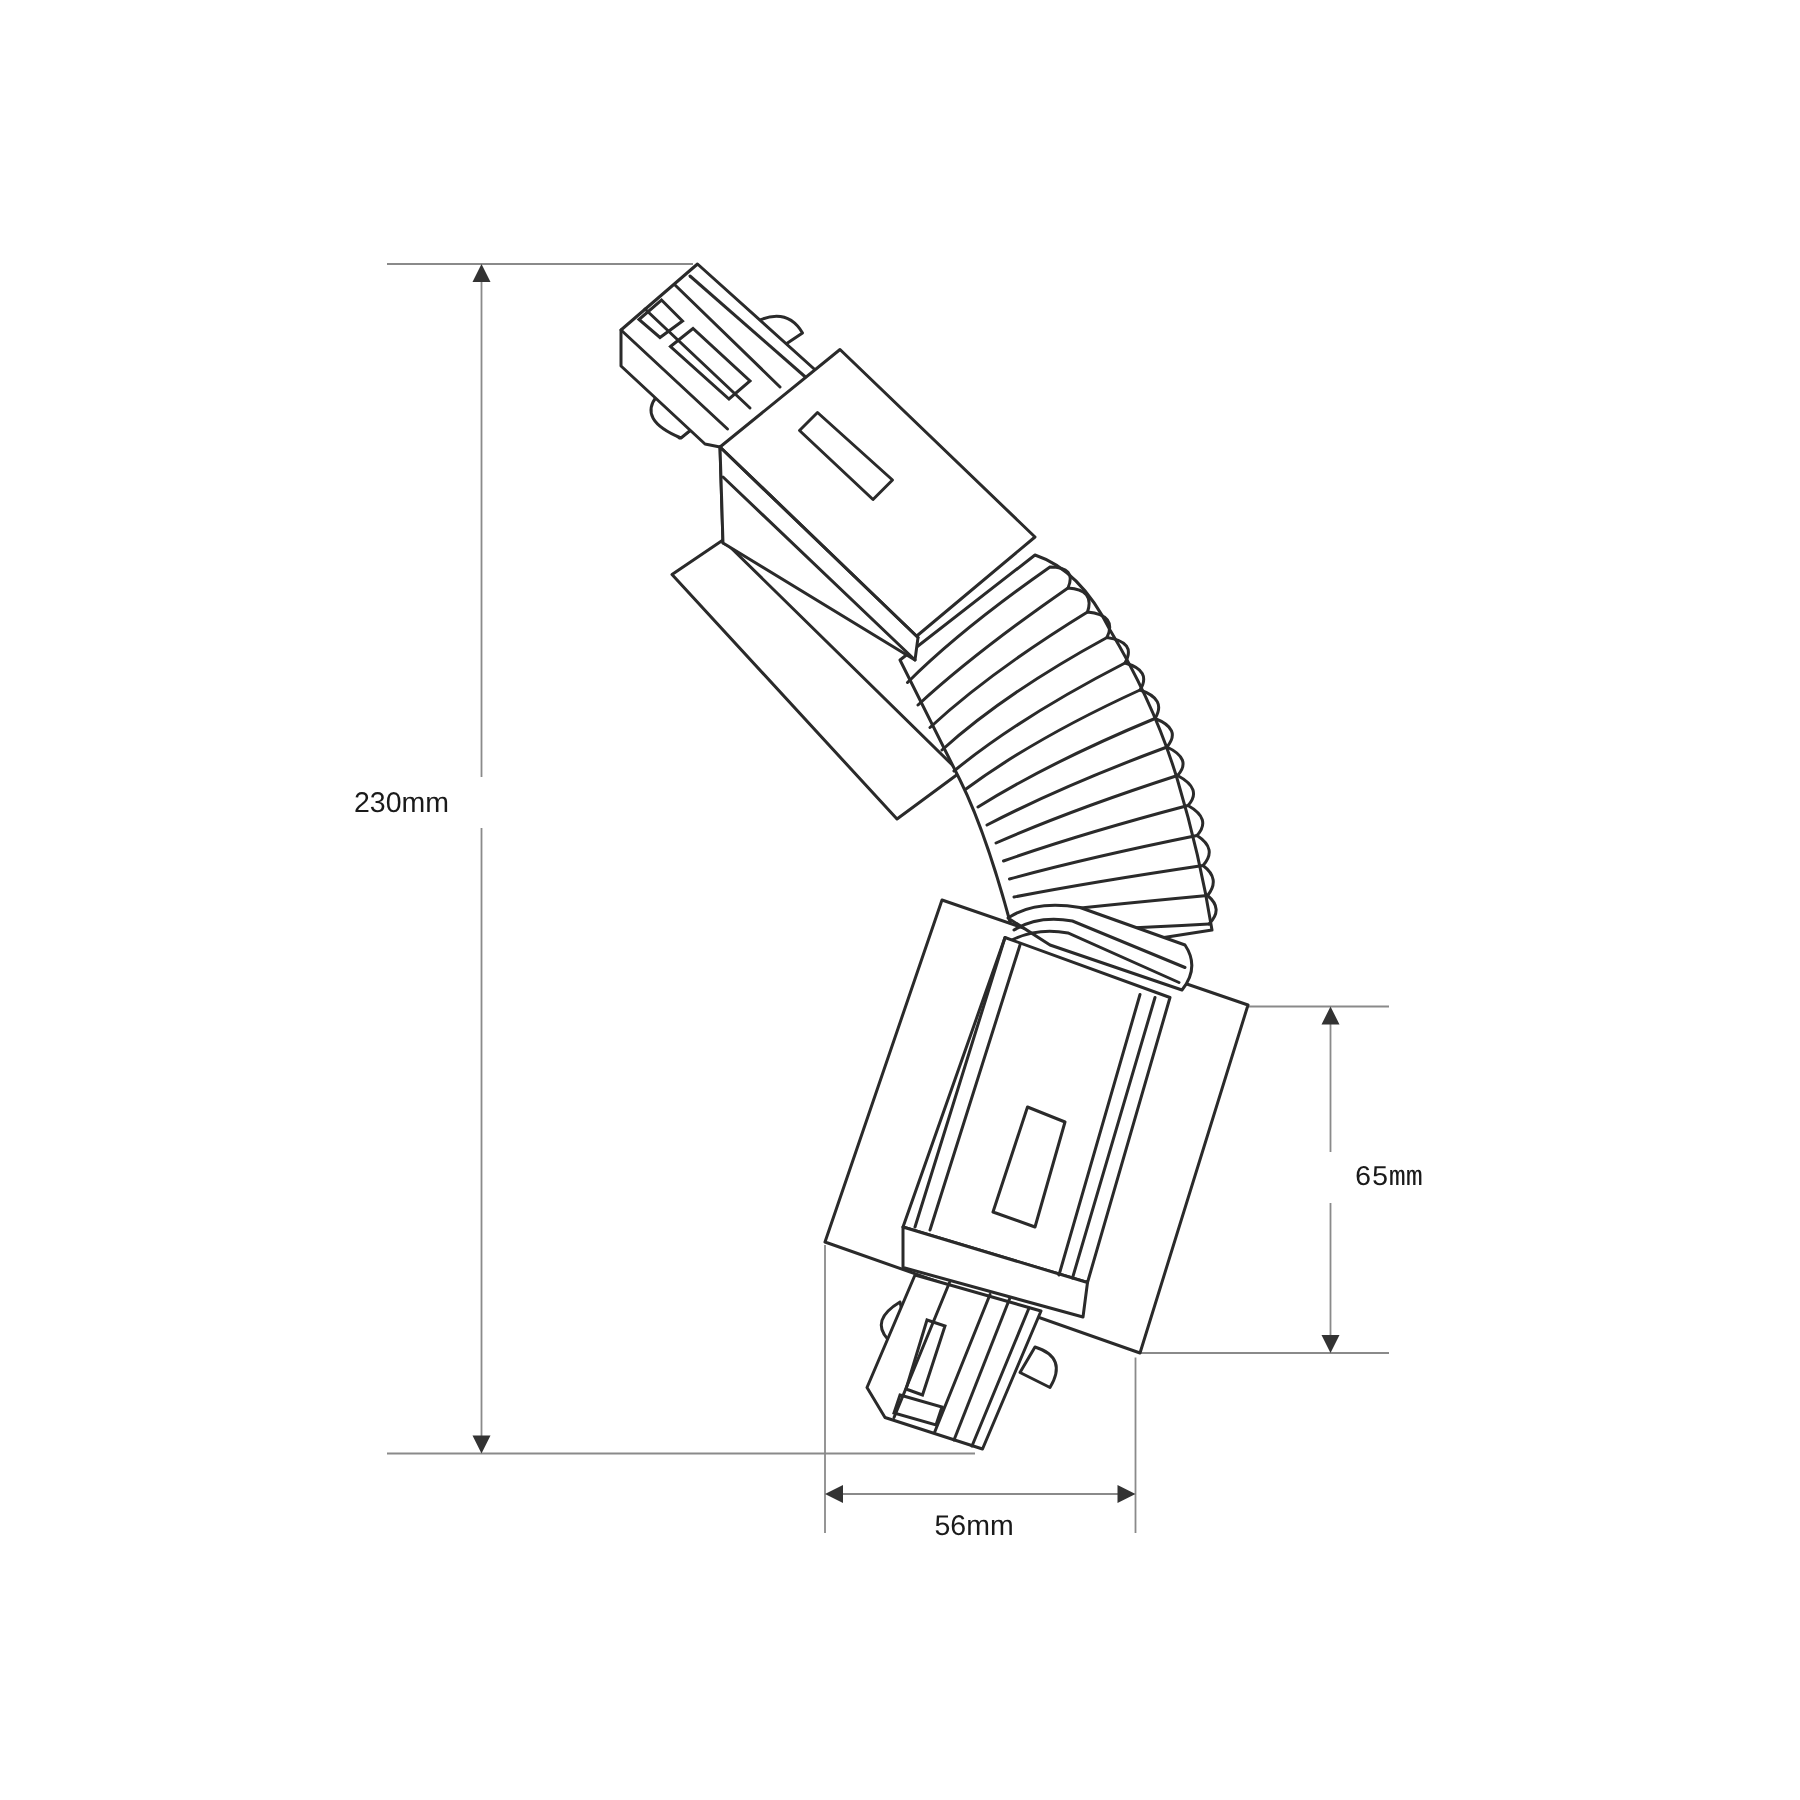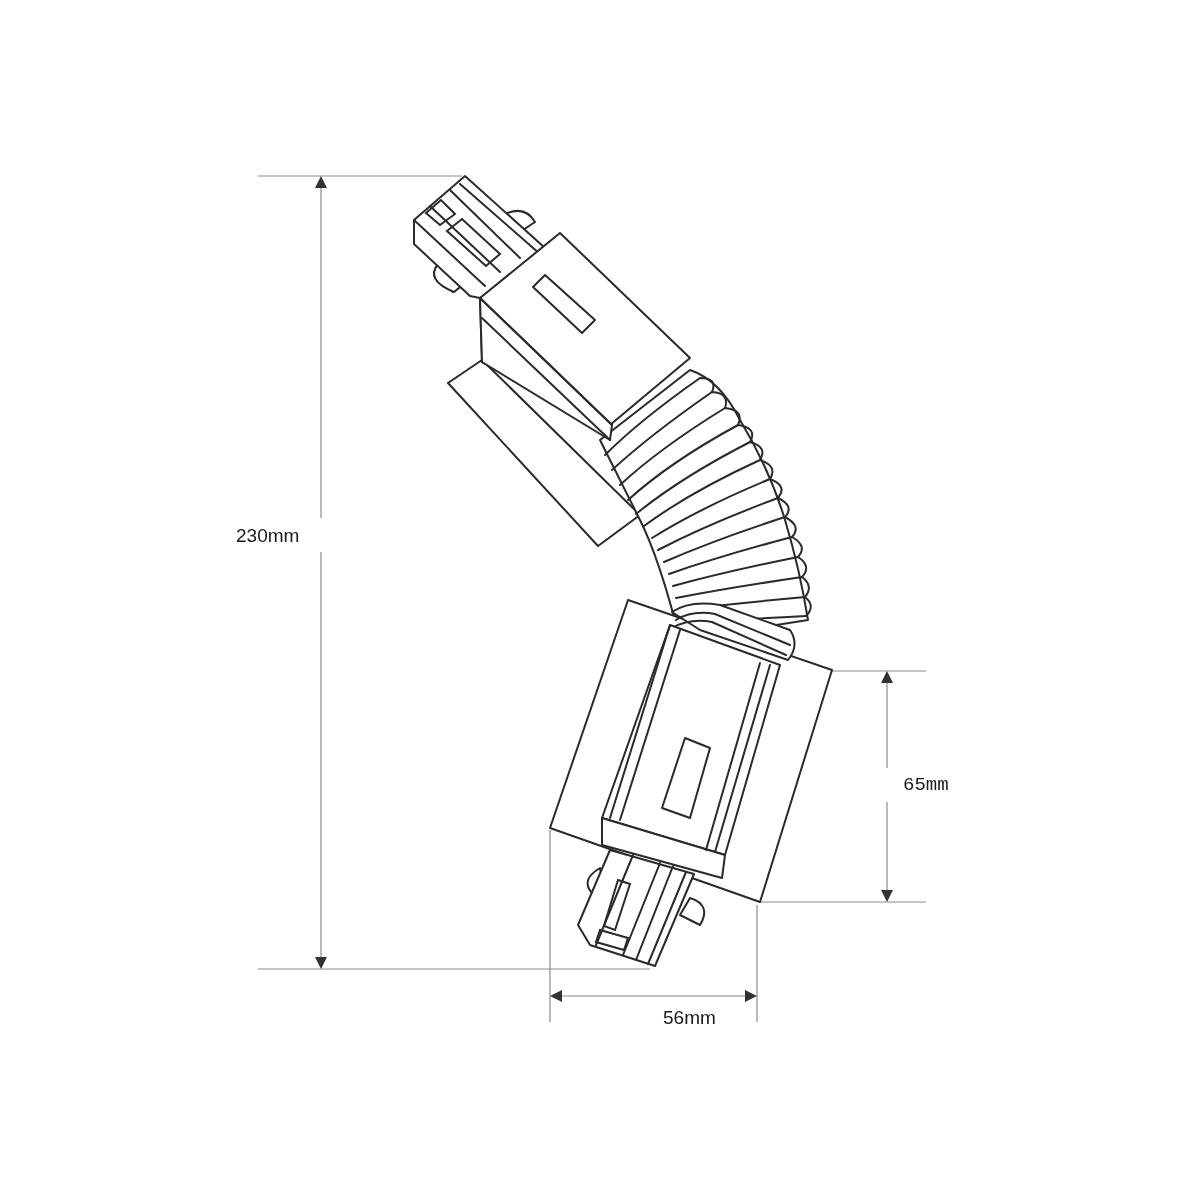--- a/index.html
+++ b/index.html
@@ -109,13 +109,13 @@
     <line class="thin" x1="660" y1="863" x2="623" y2="955"></line>
     <line class="thin" x1="673" y1="866" x2="636" y2="960"></line>
     <line class="thin" x1="686" y1="872" x2="648" y2="964"></line>
     <polygon class="thin" points="618,880 630,884 615,930 604,926"></polygon>
     <polygon class="thin" points="600,930 628,938 624,950 596,942"></polygon>
   </g>
 </svg>
 
 <div class="label" style="left:236px; top:525px;">230mm</div>
 <div class="label" style="left:903px; top:774px;font-family:Liberation Mono, monospace;">65mm</div>
-<div class="label" style="left:623px; top:1007px;margin-left:40px;">56mm</div>
+<div class="label" style="left:623px; top:1007px;">56mm</div>
 
 </body></html>

